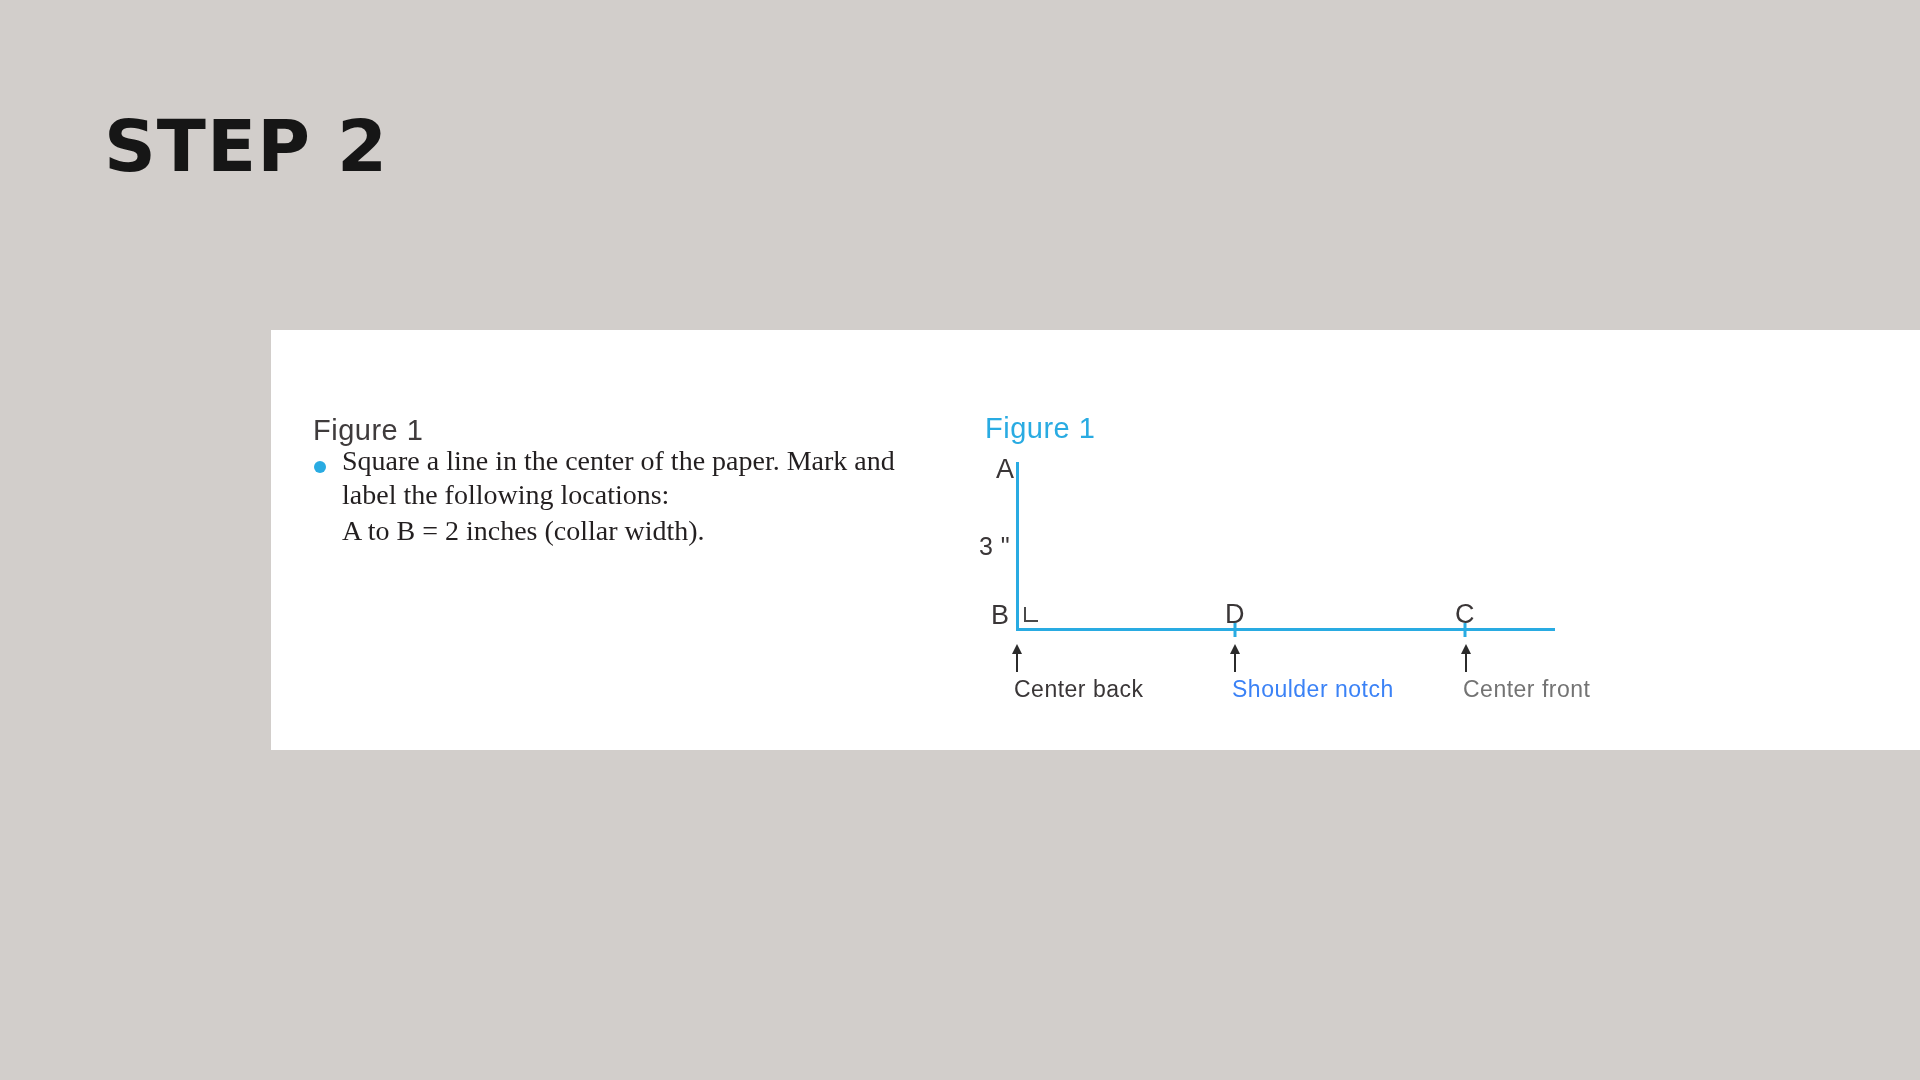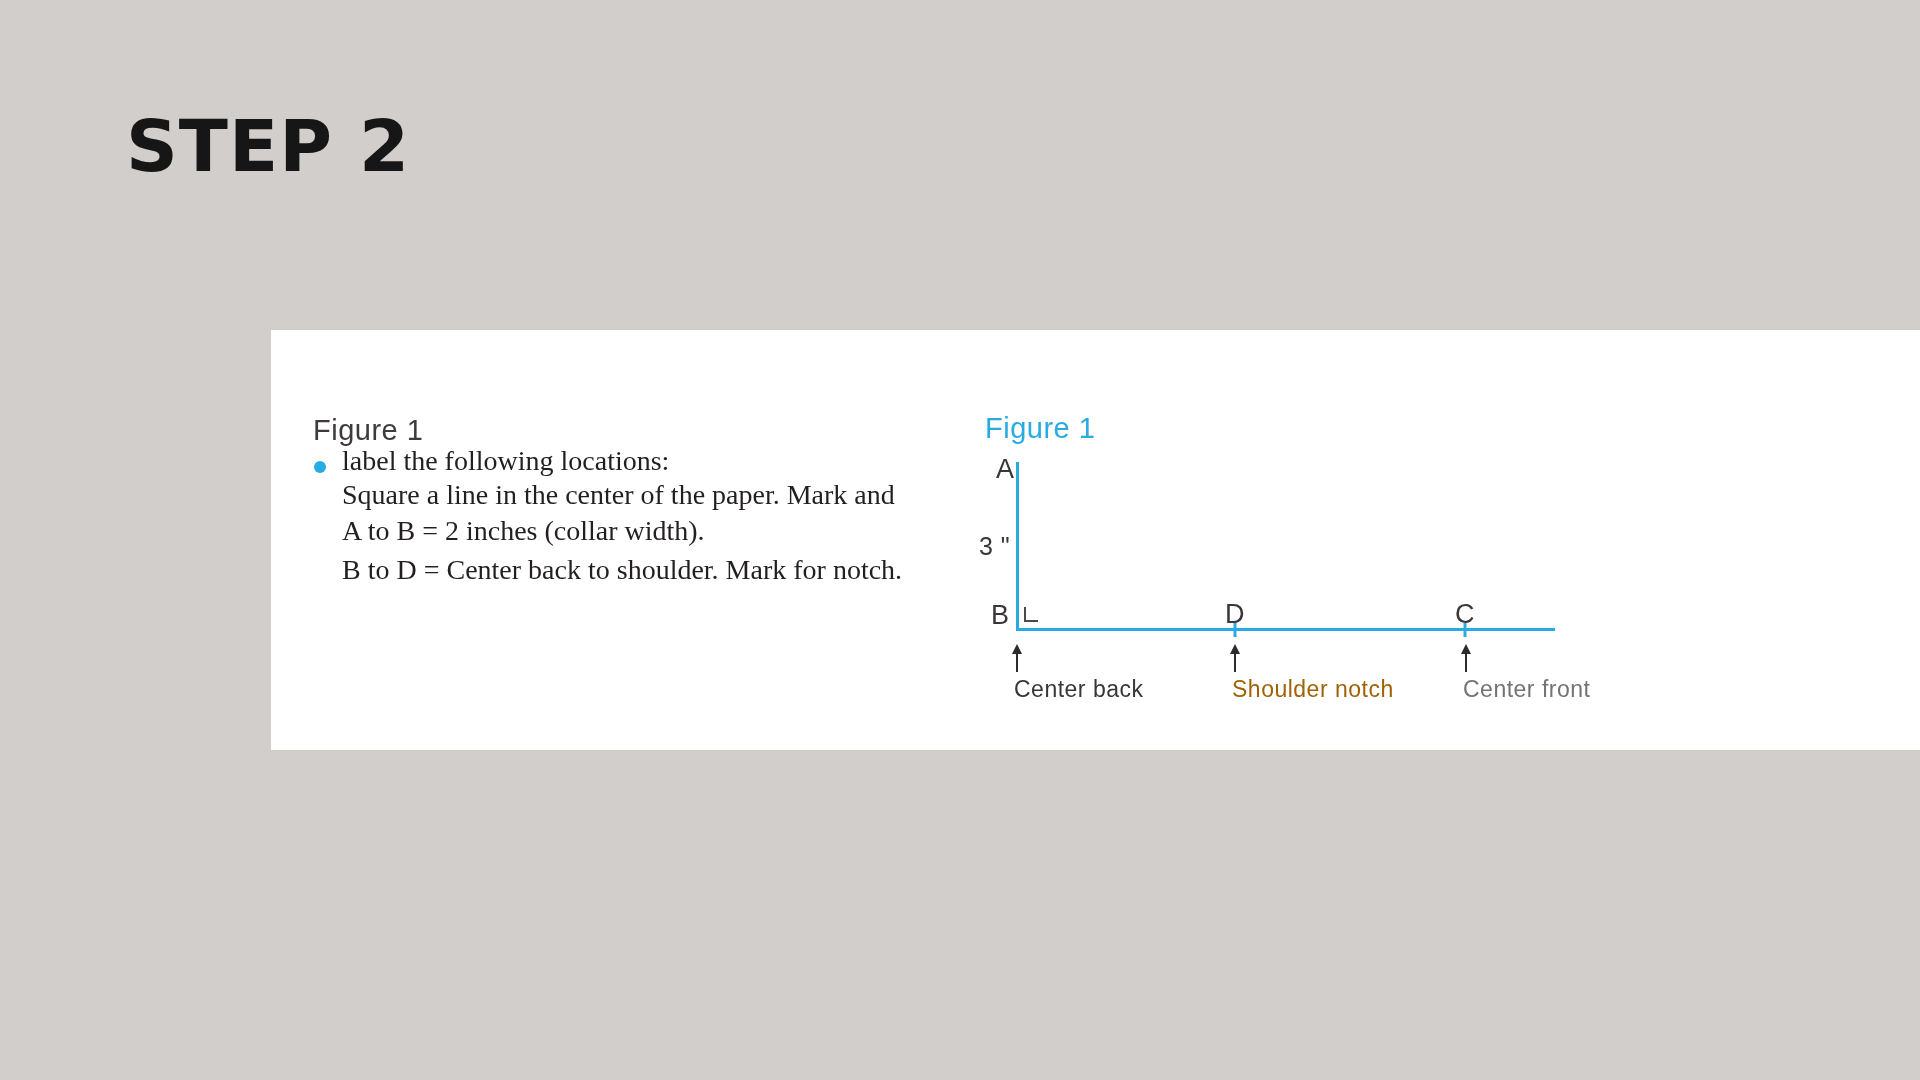--- a/index.html
+++ b/index.html
@@ -7,21 +7,21 @@
   body {
     position:relative;
     overflow:hidden;
     background:#d2cecb;
     font-family:"Liberation Sans", sans-serif;
   }
 
   
   .slide-title {
     position:absolute;
-    left:126px;
+    left:104px;
     top:110px;
     font-family:"DejaVu Sans","Liberation Sans",sans-serif;
     font-size:72px;
     font-weight:800;
     letter-spacing:1px;
     color:#161616;
     line-height:1;
   }
 
   
@@ -163,27 +163,26 @@
 
 <div class="slide-title" style="color: rgb(22, 22, 22);">STEP 2</div>
 
 <div class="card" style="background: rgb(255, 255, 255);">
 
   <div class="figure-label-left">Figure 1</div>
 
   <div class="bullet-dot" style="background: rgb(41, 171, 226);"></div>
 
   <div class="bullet-text" style="color: rgb(35, 31, 32);">
+    <span>Square a line in the center of the paper. Mark and</span>
     <span>label the following locations:</span>
-    <span>Square a line in the center of the paper. Mark and</span>
   </div>
 
   <div class="steps" style="color: rgb(35, 31, 32);">
     <span>A to B = 2 inches (collar width).</span>
-    <span>B to D = Center back to shoulder. Mark for notch.</span>
   </div>
 
   <div class="figure-label-right" style="color: rgb(41, 171, 226);">Figure 1</div>
 
   <div class="pt pt-a" style="color: rgb(58, 54, 55);">A</div>
   <div class="pt pt-measure" style="color: rgb(58, 54, 55);">3 "</div>
   <div class="pt pt-b" style="color: rgb(58, 54, 55);">B</div>
   <div class="pt pt-d" style="color: rgb(58, 54, 55);">D</div>
   <div class="pt pt-c" style="color: rgb(58, 54, 55);">C</div>
 
@@ -199,21 +198,21 @@
       <div class="arrow-stem"></div>
     </div>
     <div class="marker-label" style="color: rgb(58, 54, 55); text-align: right;">Center back</div>
   </div>
 
   <div class="marker marker-d">
     <div class="up-arrow">
       <div class="arrow-head"></div>
       <div class="arrow-stem"></div>
     </div>
-    <div class="marker-label" style="color: #a16207;">Shoulder notch</div>
+    <div class="marker-label" style="color: #3b82f6;">Shoulder notch</div>
   </div>
 
   <div class="marker marker-c">
     <div class="up-arrow">
       <div class="arrow-head"></div>
       <div class="arrow-stem"></div>
     </div>
     <div class="marker-label" style="color: #737373;">Center front</div>
   </div>
 

